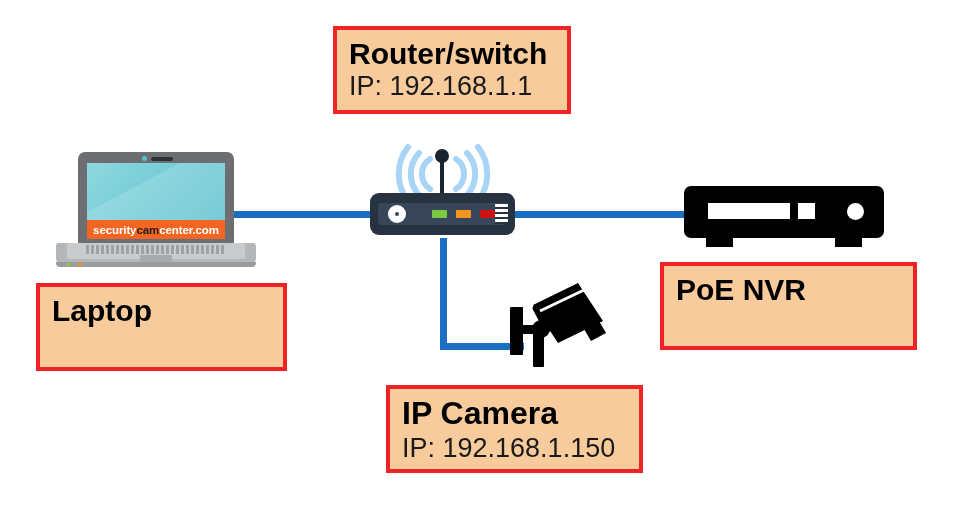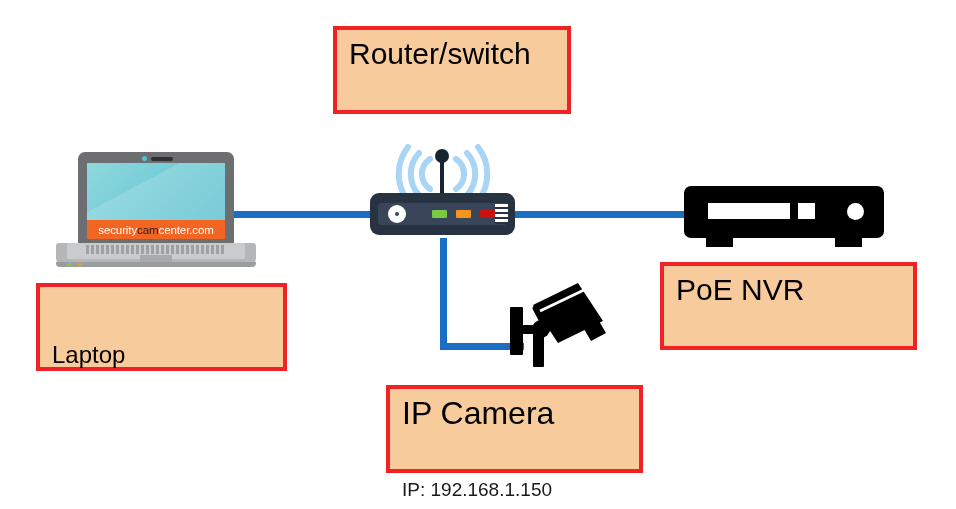--- a/index.html
+++ b/index.html
@@ -29,21 +29,21 @@
   
   .label-box {
     position: absolute;
     background: #f8cb9c;
     border: 4px solid #ef2225;
     box-sizing: border-box;
     padding: 6px 12px 8px 12px;
     line-height: 1.18;
   }
   .label-title {
-    font-weight: normal;
+    font-weight: bold;
     color: #000000;
     white-space: nowrap;
     display: block;
   }
   .label-ip {
     font-weight: normal;
     color: #1a1a1a;
     white-space: nowrap;
     display: block;
   }
@@ -94,21 +94,21 @@
   .lt-brand {
     position: absolute;
     left: 31px; top: 68px;
     width: 138px; height: 19px;
     background: #f26522;
     display: flex;
     align-items: center;
     justify-content: center;
     letter-spacing: -0.1px;
   }
-  .lt-brand span { font-size: 11.5px; font-weight: normal; }
+  .lt-brand span { font-size: 11.5px; font-weight: bold; }
   .brand-a { color: #ffffff; }
   .brand-b { color: #231f20; }
   .brand-c { color: #ffffff; }
   .lt-base {
     position: absolute;
     left: 0; top: 91px;
     width: 200px; height: 22px;
     background: #b4b6b8;
     border-radius: 3px 3px 7px 7px;
   }
@@ -331,28 +331,29 @@
     <div class="nv-foot l"></div>
     <div class="nv-foot r"></div>
     <div class="nv-body"></div>
     <div class="nv-slot"></div>
     <div class="nv-sq"></div>
     <div class="nv-knob"></div>
   </div>
 
   <div class="label-box" style="left:333px; top:26px; width:238px; height:88px;">
     <span class="label-title" style="font-size:30px;">Router/switch</span>
+    <span class="label-ip" style="font-size:27px;">IP: 192.168.1.1</span>
   </div>
 
   <div class="label-box" style="left:36px; top:283px; width:251px; height:88px;">
-    <span class="label-title" style="font-size:24px;margin-top:48px;">Laptop</span>
+    <span class="label-title" style="font-size:30px;">Laptop</span>
   </div>
 
   <div class="label-box" style="left:660px; top:262px; width:257px; height:88px;">
     <span class="label-title" style="font-size:30px;">PoE NVR</span>
   </div>
 
   <div class="label-box" style="left:386px; top:385px; width:257px; height:88px;">
     <span class="label-title" style="font-size:32px;">IP Camera</span>
-    <span class="label-ip" style="font-size:19px;margin-top:46px;">IP: 192.168.1.150</span>
+    <span class="label-ip" style="font-size:27px;">IP: 192.168.1.150</span>
   </div>
 
 </div>
 
 </body></html>

